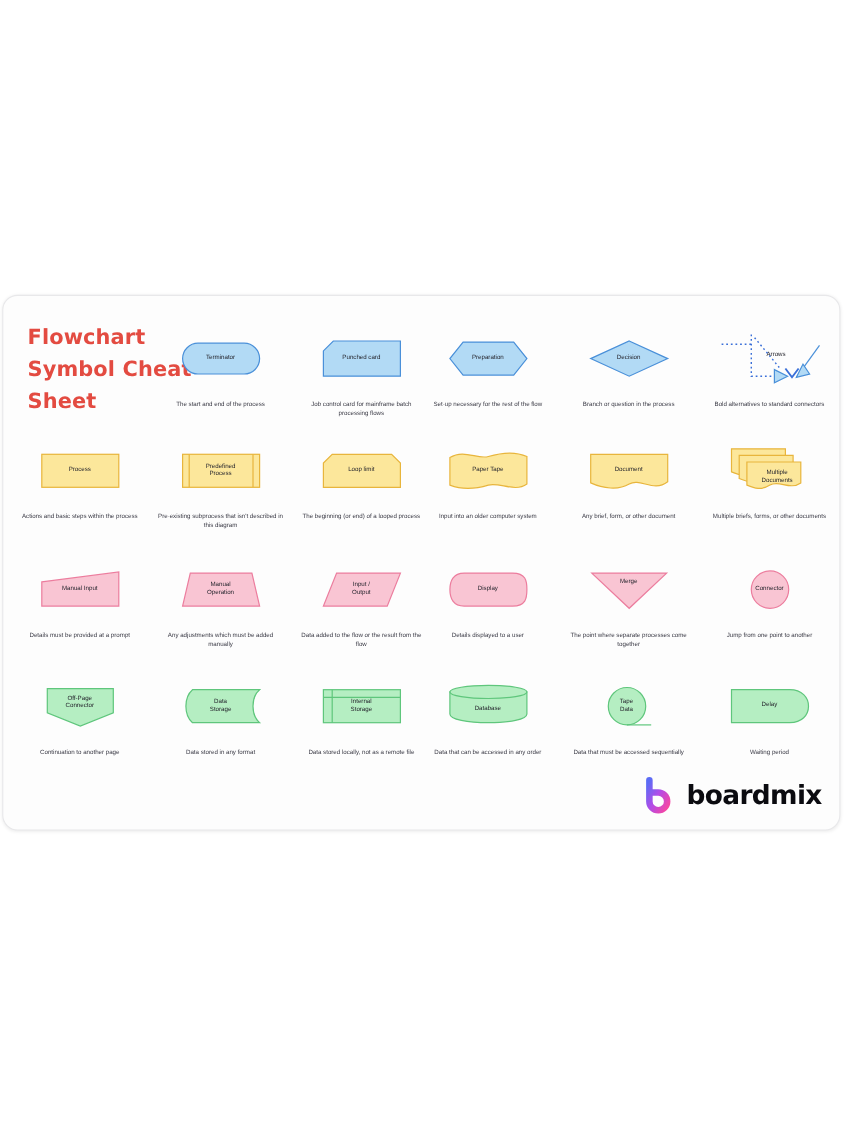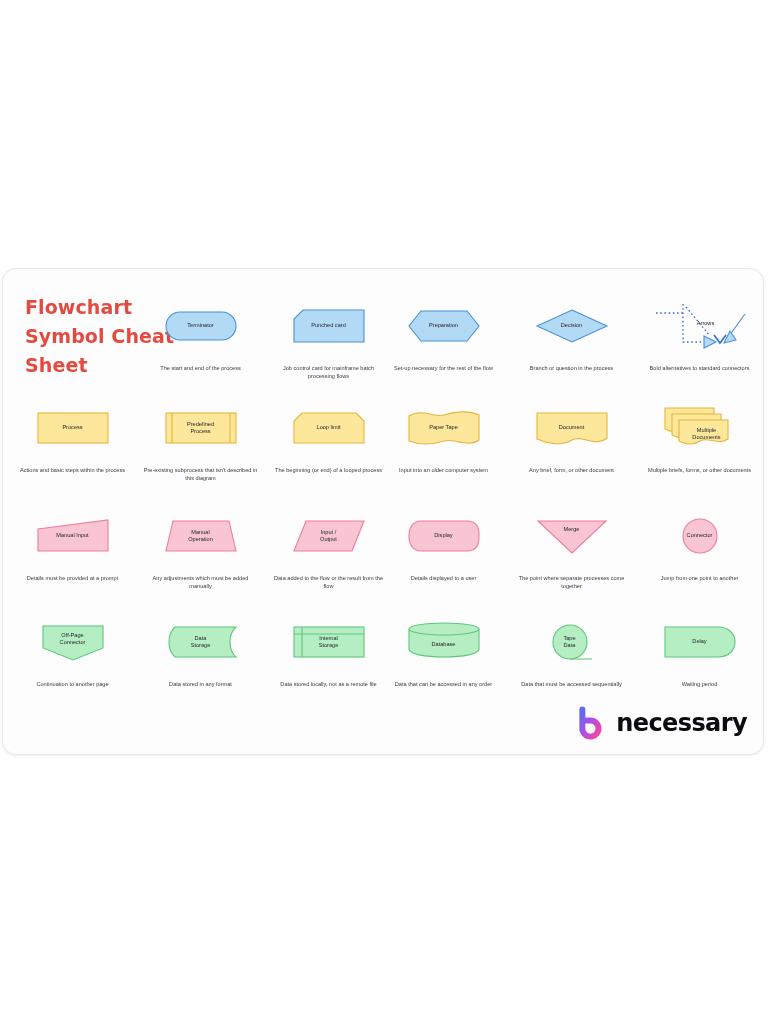--- a/index.html
+++ b/index.html
@@ -388,17 +388,17 @@
       <svg class="logomark" viewBox="0 0 40 40">
         <defs>
           <linearGradient id="bmg" x1="0" y1="0" x2="1" y2="1">
             <stop offset="0%" stop-color="#5b6cf5"></stop>
             <stop offset="48%" stop-color="#b14ce8"></stop>
             <stop offset="100%" stop-color="#fa45a0"></stop>
           </linearGradient>
         </defs>
         <path d="M11 4 L11 26.5 A9.5 9.5 0 1 0 20.5 17 L11 17" fill="none" stroke="url(#bmg)" stroke-width="7" stroke-linecap="round" stroke-linejoin="round"></path>
       </svg>
-      <div class="logotext">necessary</div>
+      <div class="logotext">boardmix</div>
     </div>
 
   </div>
 </div>
 
 </body></html>

